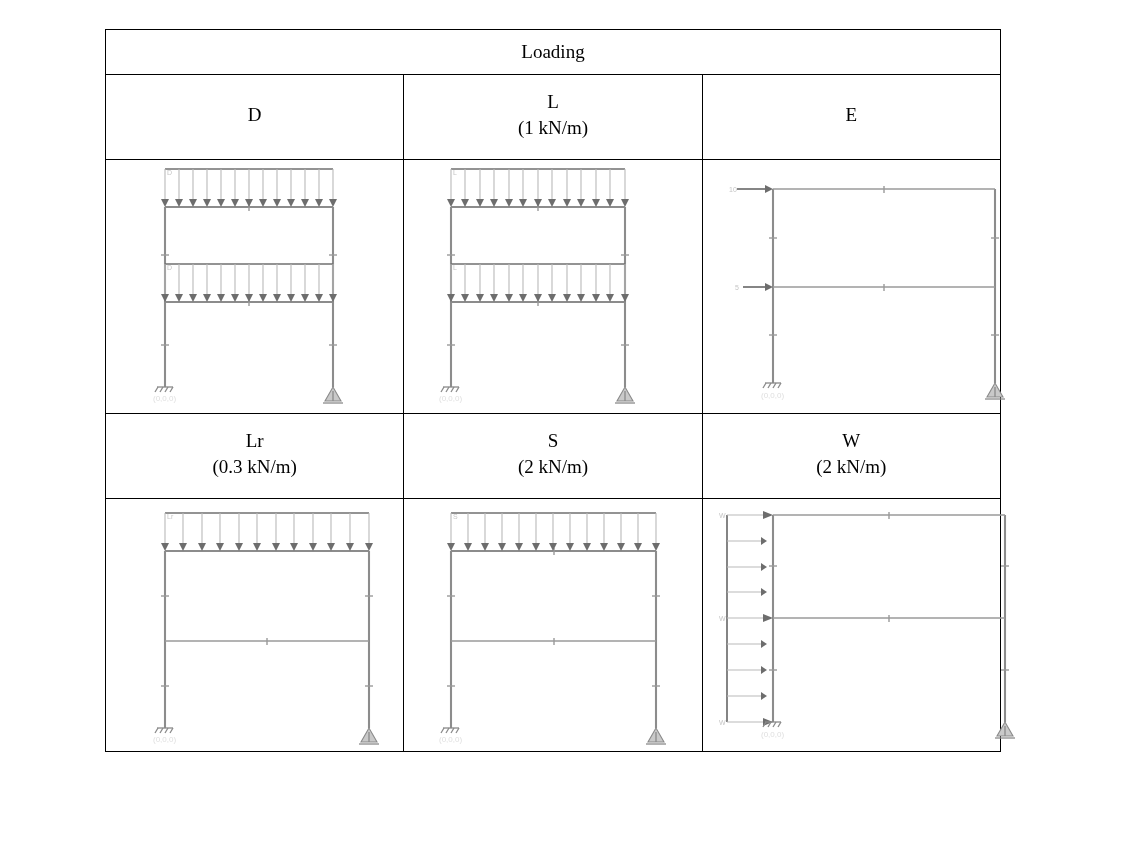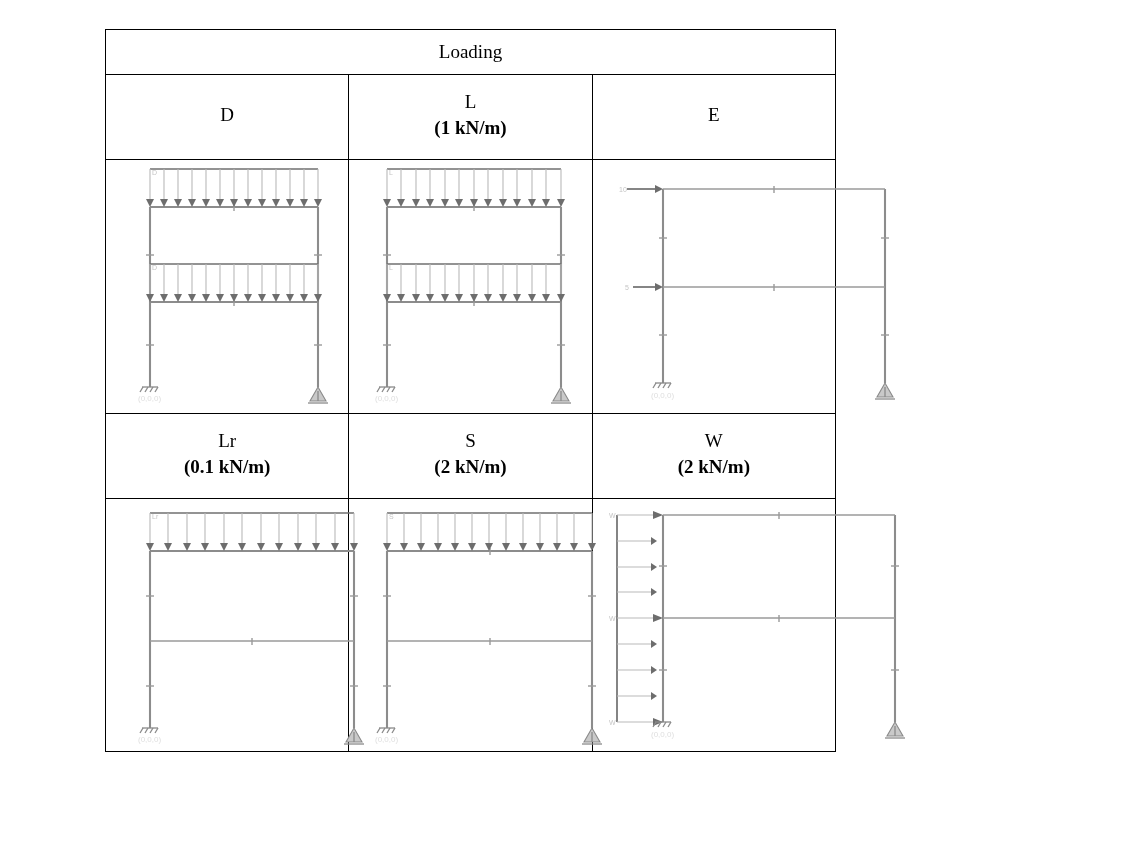--- a/index.html
+++ b/index.html
@@ -13,21 +13,21 @@
     font-family: "Liberation Serif", serif;
     color: #000000;
     position: relative;
     overflow: hidden;
   }
 
   #loading-table {
     position: absolute;
     left: 105px;
     top: 29px;
-    width: 731px;
+    width: 896px;
     border-collapse: collapse;
     table-layout: fixed;
   }
   #loading-table td {
     border: 1px solid #000000;
     padding: 0;
     vertical-align: middle;
   }
 
   .header-span {
@@ -40,21 +40,21 @@
 
   .case-header {
     text-align: center;
     font-size: 19px;
     height: 68px;
     padding: 6px 0 10px 0 !important;
     line-height: 1.35;
     font-family: "Liberation Serif", serif;
   }
   .case-name { display: block; }
-  .case-mag  { display: block; font-weight: bold; }
+  .case-mag  { display: block; }
 
   .fig-cell {
     height: 253px;
     padding: 0 !important;
     text-decoration: underline;
   }
   .fig-cell.row2 { height: 252px; }
 
   .frame-svg {
     display: block;
@@ -316,21 +316,21 @@
             <line class="support" x1="282" y1="238" x2="302" y2="238"></line>
             <line class="support" x1="292" y1="226" x2="292" y2="236"></line>
           </g>
         </svg>
       </td>
     </tr>
 
     <tr>
       <td class="case-header">
         <span class="case-name">Lr</span>
-        <span class="case-mag">(0.1 kN/m)</span>
+        <span class="case-mag">(0.3 kN/m)</span>
       </td>
       <td class="case-header">
         <span class="case-name">S</span>
         <span class="case-mag">(2 kN/m)</span>
       </td>
       <td class="case-header">
         <span class="case-name">W</span>
         <span class="case-mag">(2 kN/m)</span>
       </td>
     </tr>

